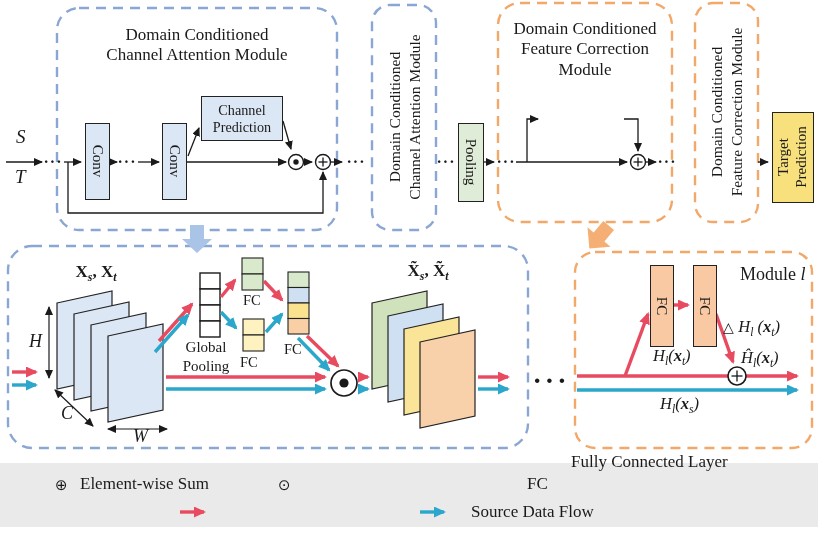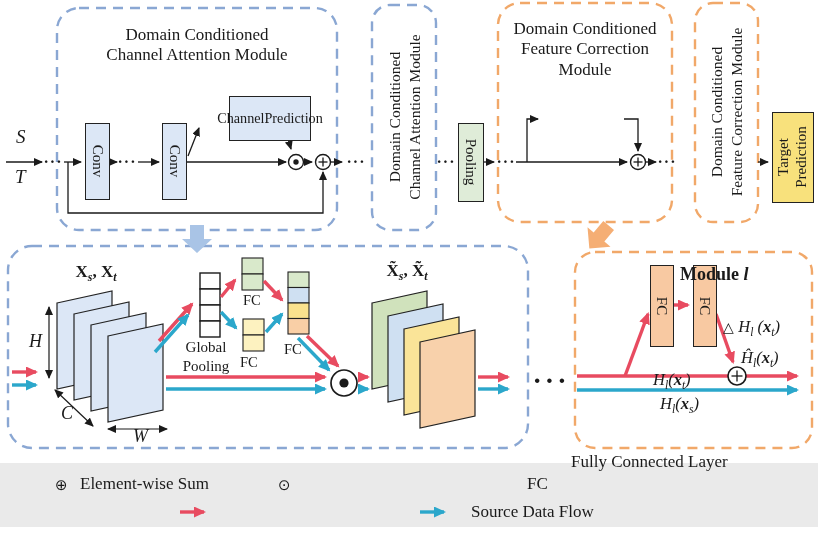--- a/index.html
+++ b/index.html
@@ -16,21 +16,21 @@
          font-family:"Liberation Serif","DejaVu Serif",serif;color:var(--ink);}
   #wires{position:absolute;left:0;top:0;z-index:1;}
   .lbl{position:absolute;z-index:3;white-space:nowrap;line-height:1.2;}
   .ctr{transform:translateX(-50%);text-align:center;}
   .dots{position:absolute;z-index:3;font-weight:bold;font-size:16px;letter-spacing:1px;
         transform:translate(-50%,-50%);}
   .dots-big{font-size:28px;letter-spacing:3px;}
   .box{position:absolute;z-index:2;box-sizing:border-box;border:1.3px solid #222;}
   .fill-lb{background:var(--light_blue);} .fill-gr{background:var(--green);}
   .fill-or{background:var(--orange);} .fill-ye{background:var(--yellow);}
-  .flexc{display:flex;flex-direction:row;align-items:center;justify-content:center;margin-left:28px;}
+  .flexc{display:flex;flex-direction:column;align-items:center;justify-content:center;}
   .vtext{position:absolute;z-index:3;white-space:nowrap;text-align:center;
          transform:translate(-50%,-50%) rotate(-90deg);}
   .vtext90{position:absolute;z-index:3;white-space:nowrap;text-align:center;
          transform:translate(-50%,-50%) rotate(90deg);}
   .title{font-size:17px;}
   .math{font-style:italic;}
   .sym{font-family:"DejaVu Sans","Liberation Sans",sans-serif;}
   sub{font-size:70%;}
   .legendbar{position:absolute;left:0;top:463px;width:818px;height:64px;
              background:var(--legend_bg);z-index:0;}
@@ -255,39 +255,39 @@
 
   <div class="lbl ctr" style="left:206px;top:338px;font-size:15px;line-height:18.5px;">
     <div>Global</div>
     <div>Pooling</div>
   </div>
 
   <div class="lbl" style="left:243px;top:292px;font-size:14.5px;">FC</div>
   <div class="lbl" style="left:240px;top:354px;font-size:14.5px;">FC</div>
   <div class="lbl" style="left:284px;top:341px;font-size:14.5px;">FC</div>
 
-  <div class="lbl ctr" style="left:407px;top:261px;font-size:17px;font-weight:bold;text-align:center;">
+  <div class="lbl ctr" style="left:428px;top:261px;font-size:17px;font-weight:bold;text-align:center;">
     <span>X̃</span><sub class="math">s</sub><span>, </span><span>X̃</span><sub class="math">t</sub>
   </div>
 
-  <div class="lbl" style="left:680px;top:264px;font-size:18px;font-weight:bold;">
+  <div class="lbl" style="left:740px;top:264px;font-size:18px;">
     <span>Module</span>
     <span class="math">l</span>
   </div>
 
   <div class="box fill-or" style="left:650px;top:265px;width:24px;height:82px;"></div>
   <div class="vtext90" style="left:661px;top:306px;font-size:15px;">FC</div>
   <div class="box fill-or" style="left:693px;top:265px;width:24px;height:82px;"></div>
   <div class="vtext90" style="left:704px;top:306px;font-size:15px;">FC</div>
 
   <div class="lbl math" style="left:723px;top:317px;font-size:16.5px;">
     <span class="sym" style="font-style:normal;font-size:14px;">△ </span><span>H</span><sub>l</sub><span> (</span><span style="font-weight:bold;">x</span><sub>t</sub><span>)</span>
   </div>
 
-  <div class="lbl math" style="left:653px;top:346px;font-size:16.5px;margin-top:24px;">
+  <div class="lbl math" style="left:653px;top:346px;font-size:16.5px;">
     <span>H</span><sub>l</sub><span>(</span><span style="font-weight:bold;">x</span><sub>t</sub><span>)</span>
   </div>
 
   <div class="lbl math" style="left:741px;top:348px;font-size:16.5px;">
     <span>Ĥ</span><sub>l</sub><span>(</span><span style="font-weight:bold;">x</span><sub>t</sub><span>)</span>
   </div>
 
   <div class="lbl math" style="left:660px;top:394px;font-size:16.5px;">
     <span>H</span><sub>l</sub><span>(</span><span style="font-weight:bold;">x</span><sub>s</sub><span>)</span>
   </div>

